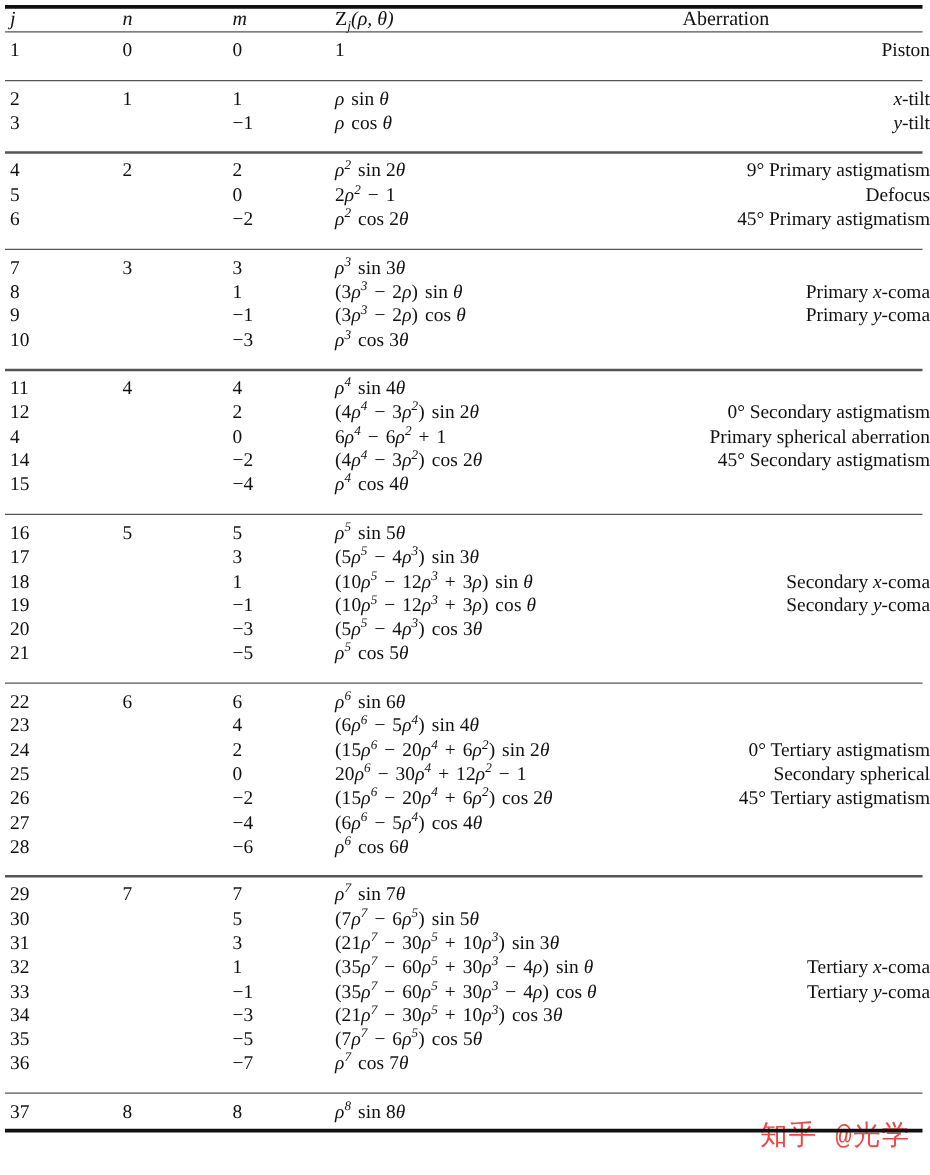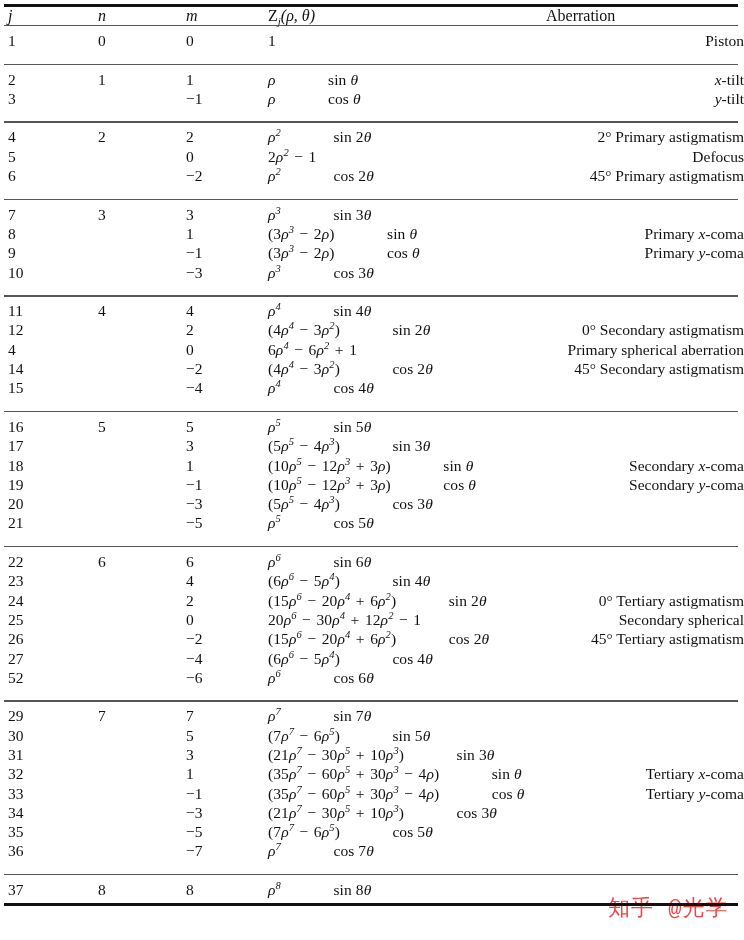--- a/index.html
+++ b/index.html
@@ -75,21 +75,21 @@
 
   .spacer-row td {
     height: 11px;
     padding: 0;
     line-height: 11px;
     font-size: 0;
   }
 
   .it { font-style: italic; }
   .mathvar { font-style: italic; text-align: right; }
-  .func { font-style: normal; margin-left: 47px; }
+  .func { font-style: normal; }
   sup.exp {
     font-size: 0.68em;
     vertical-align: super;
     line-height: 0;
     font-style: italic;
   }
   sub.sb {
     font-size: 0.68em;
     vertical-align: sub;
     line-height: 0;
@@ -161,21 +161,21 @@
           <td class="c-ab"><span class="it">y</span>-tilt</td>
         </tr>
         <tr class="spacer-row">
           <td colspan="5"></td>
         </tr>
         <tr>
           <td class="c-j">4</td>
           <td class="c-n">2</td>
           <td class="c-m">2</td>
           <td class="c-z formula">ρ<sup class="exp">2</sup> <span class="func">sin</span> <span class="num">2</span>θ</td>
-          <td class="c-ab">2° Primary astigmatism</td>
+          <td class="c-ab">9° Primary astigmatism</td>
         </tr>
         <tr>
           <td class="c-j">5</td>
           <td class="c-n"></td>
           <td class="c-m">0</td>
           <td class="c-z formula"><span class="num">2</span>ρ<sup class="exp">2</sup> <span class="op">−</span> <span class="num">1</span></td>
           <td class="c-ab">Defocus</td>
         </tr>
         <tr>
           <td class="c-j">6</td>
@@ -337,21 +337,21 @@
           <td class="c-ab">45° Tertiary astigmatism</td>
         </tr>
         <tr>
           <td class="c-j">27</td>
           <td class="c-n"></td>
           <td class="c-m">−4</td>
           <td class="c-z formula"><span class="paren">(</span><span class="num">6</span>ρ<sup class="exp">6</sup> <span class="op">−</span> <span class="num">5</span>ρ<sup class="exp">4</sup><span class="paren">)</span> <span class="func">cos</span> <span class="num">4</span>θ</td>
           <td class="c-ab"></td>
         </tr>
         <tr>
-          <td class="c-j">52</td>
+          <td class="c-j">28</td>
           <td class="c-n"></td>
           <td class="c-m">−6</td>
           <td class="c-z formula">ρ<sup class="exp">6</sup> <span class="func">cos</span> <span class="num">6</span>θ</td>
           <td class="c-ab"></td>
         </tr>
         <tr class="spacer-row">
           <td colspan="5"></td>
         </tr>
         <tr>
           <td class="c-j">29</td>

